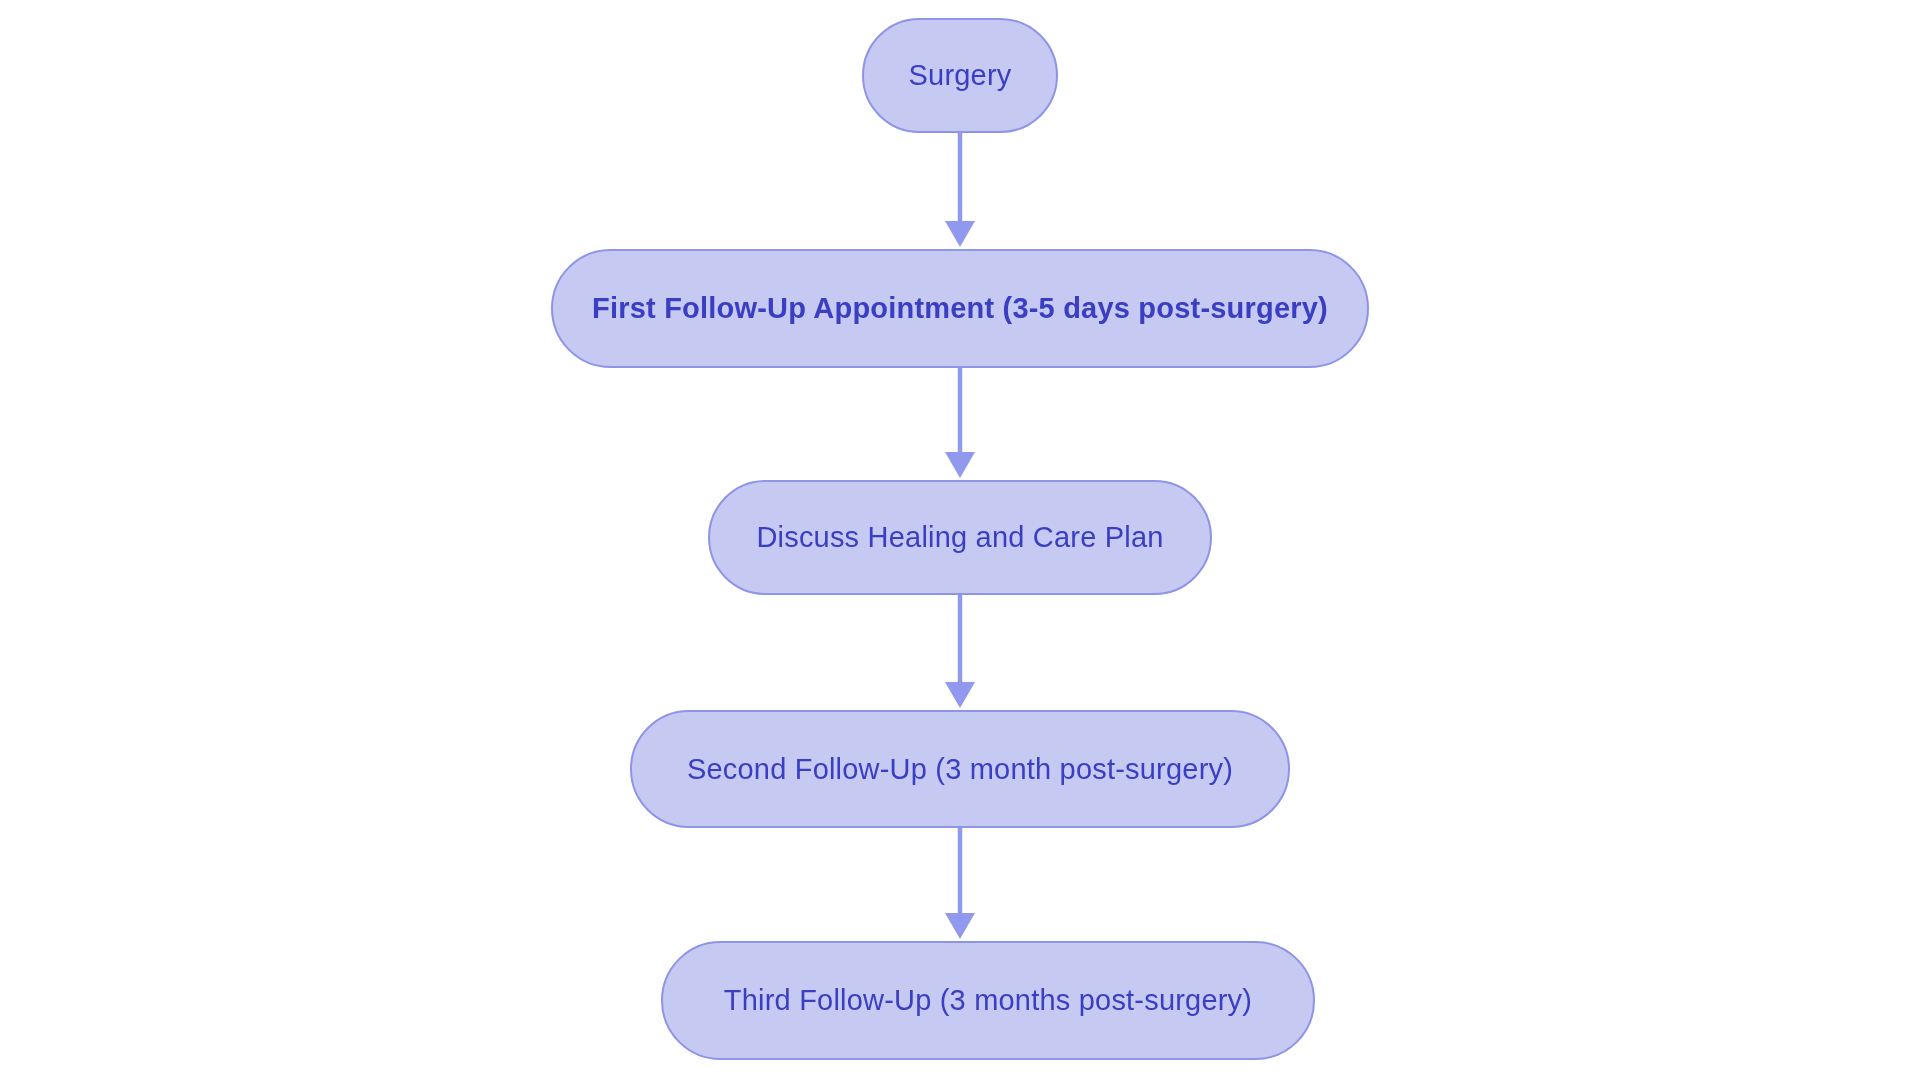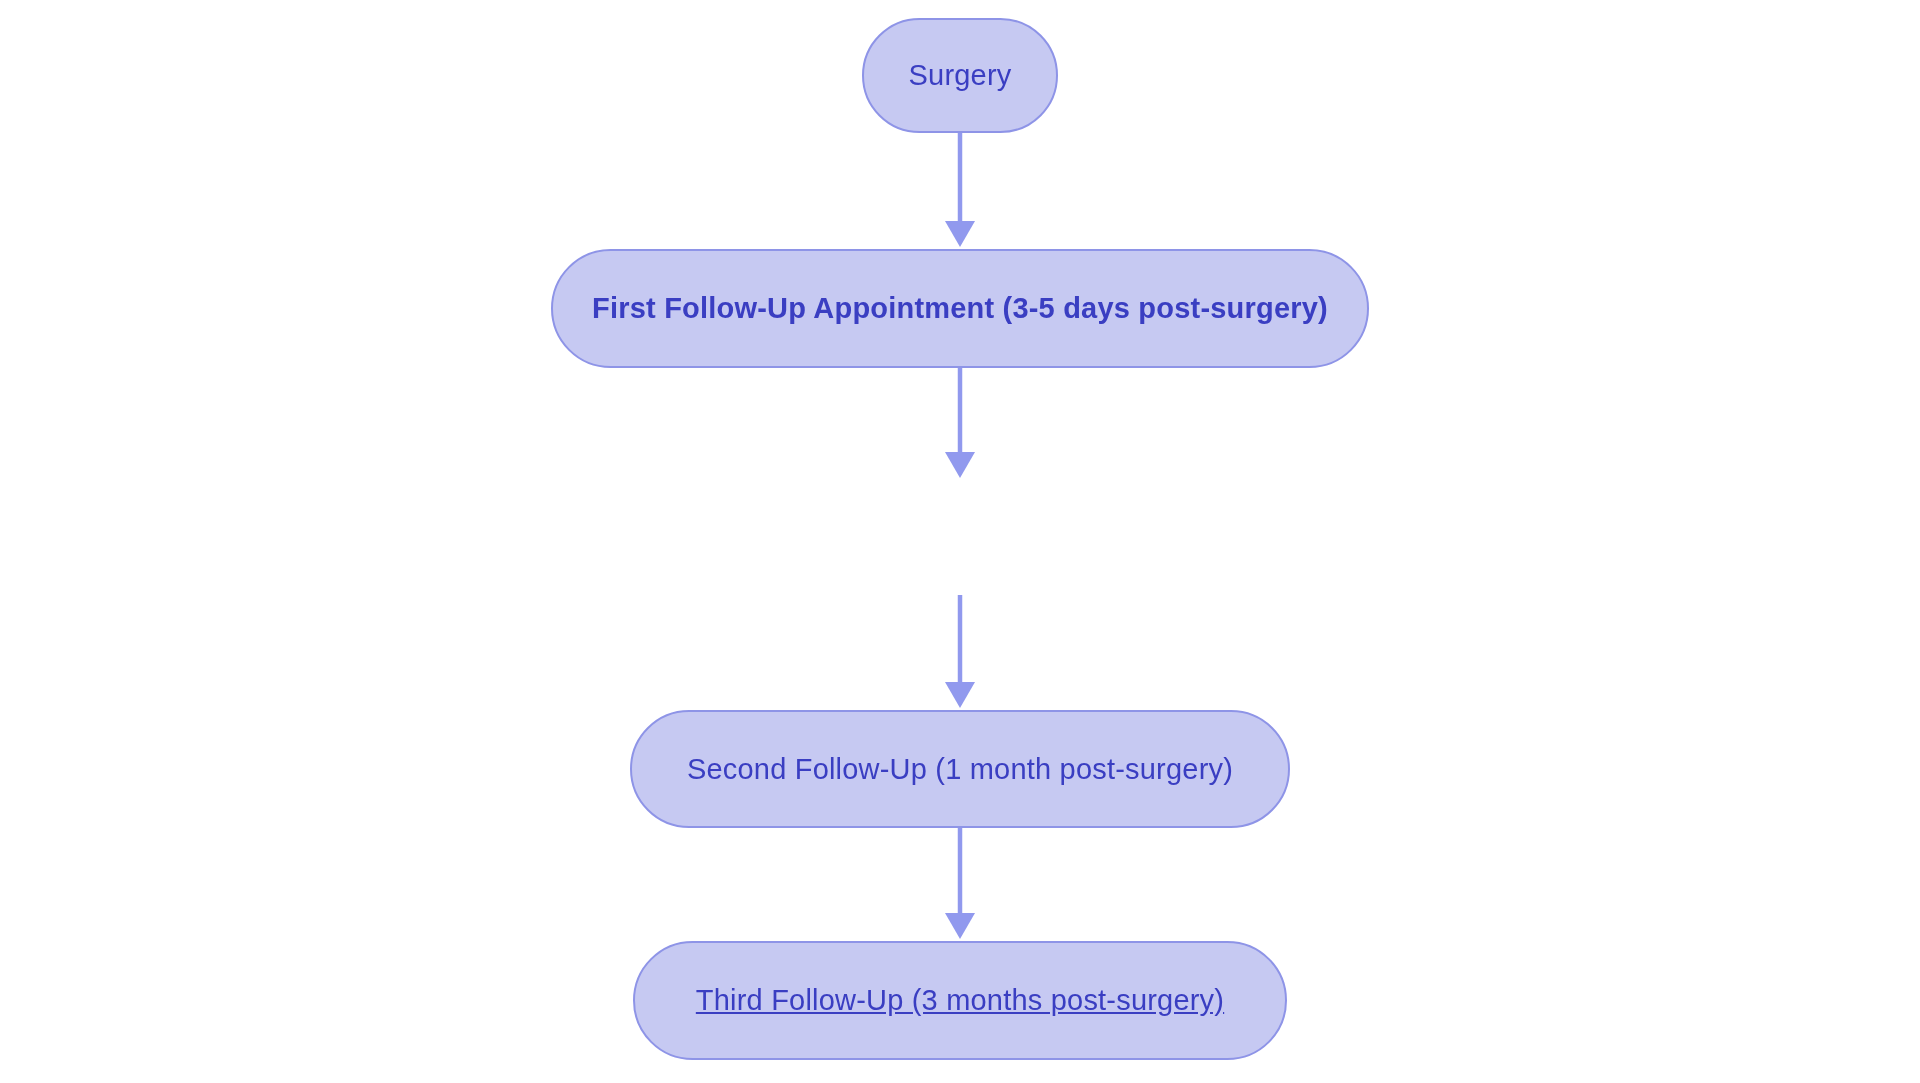--- a/index.html
+++ b/index.html
@@ -27,21 +27,21 @@
     font-size: 29px;
     letter-spacing: 0.2px;
     line-height: 1.2;
     white-space: nowrap;
     text-align: center;
   }
   #node-surgery   { left: 862px; top: 18px;  width: 196px; height: 115px; border-radius: 58px; }
   #node-first     { left: 551px; top: 249px; width: 818px; height: 119px; border-radius: 60px; font-weight: bold; }
   #node-discuss   { left: 708px; top: 480px; width: 504px; height: 115px; border-radius: 58px; }
   #node-second    { left: 630px; top: 710px; width: 660px; height: 118px; border-radius: 59px; }
-  #node-third     { left: 633px; top: 941px; width: 654px; height: 119px; border-radius: 60px; text-decoration: underline; }
+  #node-third     { left: 661px; top: 941px; width: 654px; height: 119px; border-radius: 60px; }
   .arrow-layer {
     position: absolute;
     left: 0;
     top: 0;
     width: 1920px;
     height: 1083px;
     pointer-events: none;
   }
   .arrow-layer line    { stroke: #9199ee; stroke-width: 4.5px; }
   .arrow-layer polygon { fill: #9199ee; }
@@ -71,22 +71,25 @@
   </svg>
 
   <div class="flow-node" id="node-surgery">
     <span>Surgery</span>
   </div>
 
   <div class="flow-node" id="node-first">
     <span>First Follow-Up Appointment (3-5 days post-surgery)</span>
   </div>
 
+  <div class="flow-node" id="node-discuss">
+    <span>Discuss Healing and Care Plan</span>
+  </div>
 
   <div class="flow-node" id="node-second">
-    <span>Second Follow-Up (1 month post-surgery)</span>
+    <span>Second Follow-Up (3 month post-surgery)</span>
   </div>
 
   <div class="flow-node" id="node-third">
     <span>Third Follow-Up (3 months post-surgery)</span>
   </div>
 
 </div>
 
 </body></html>

